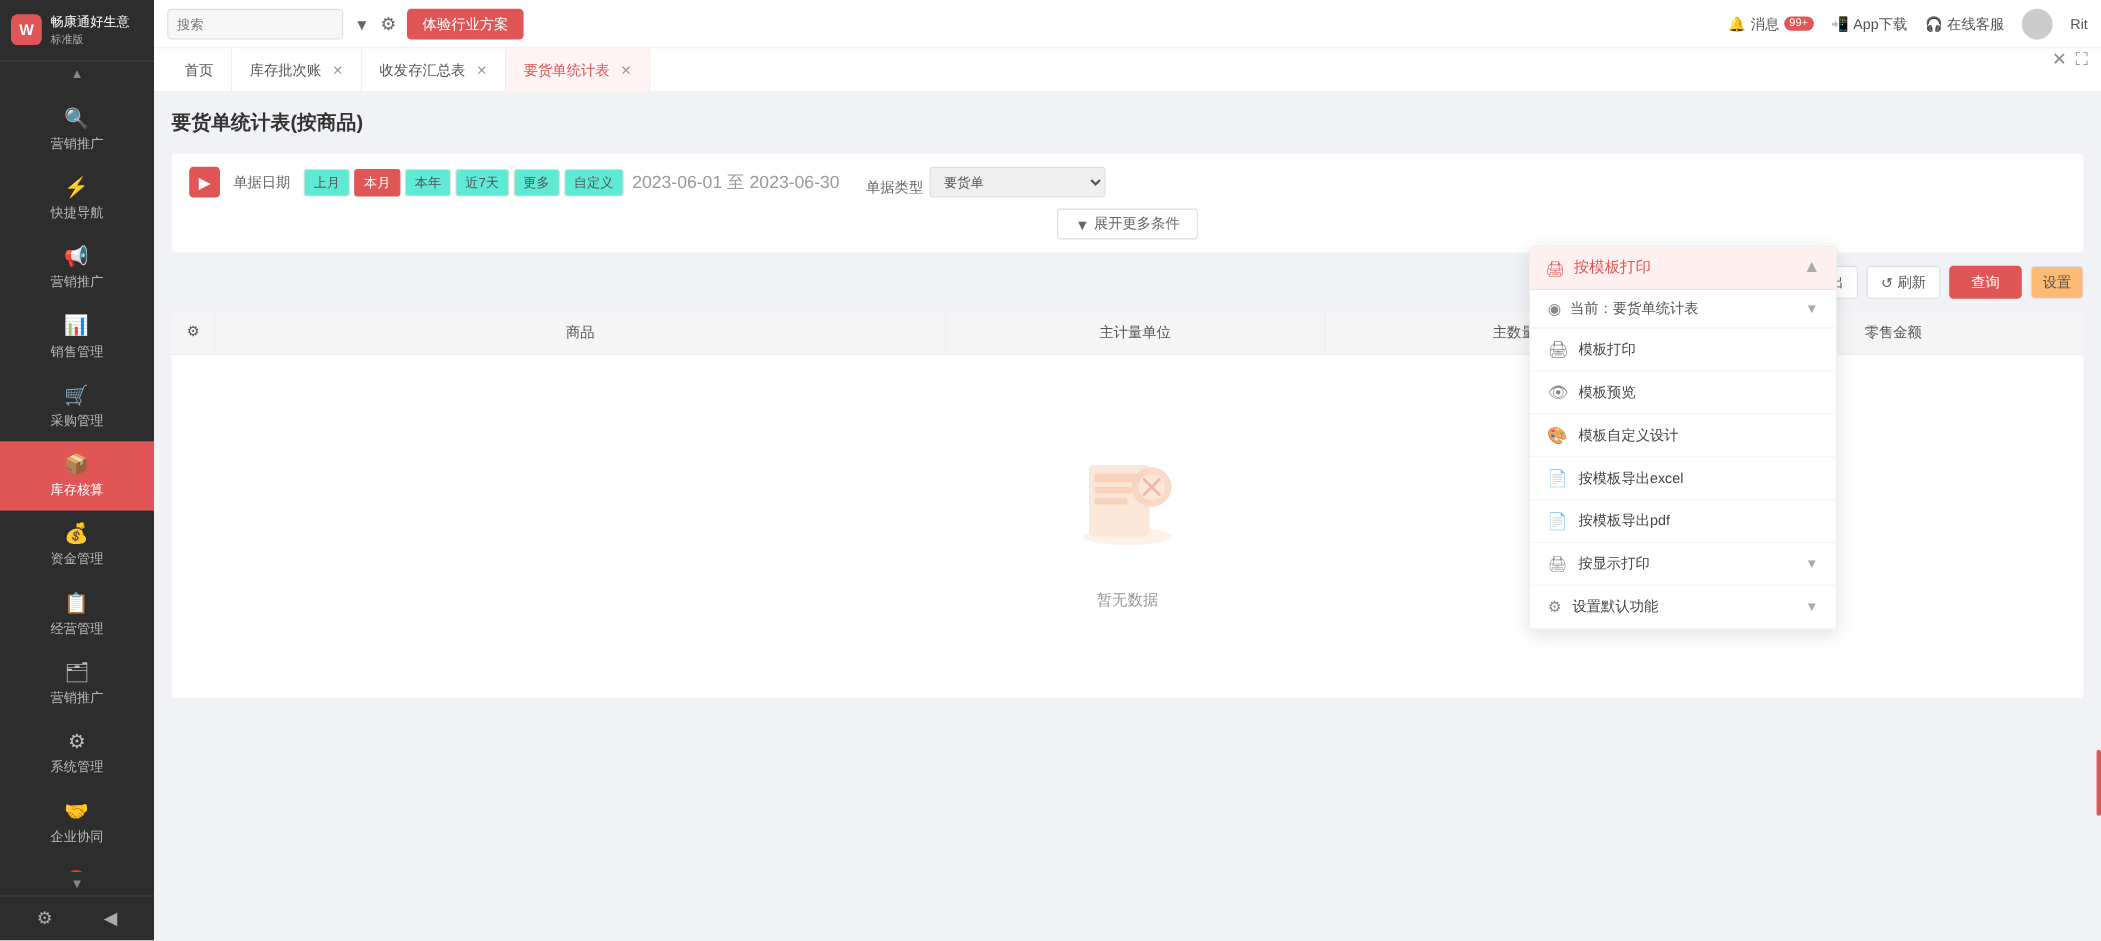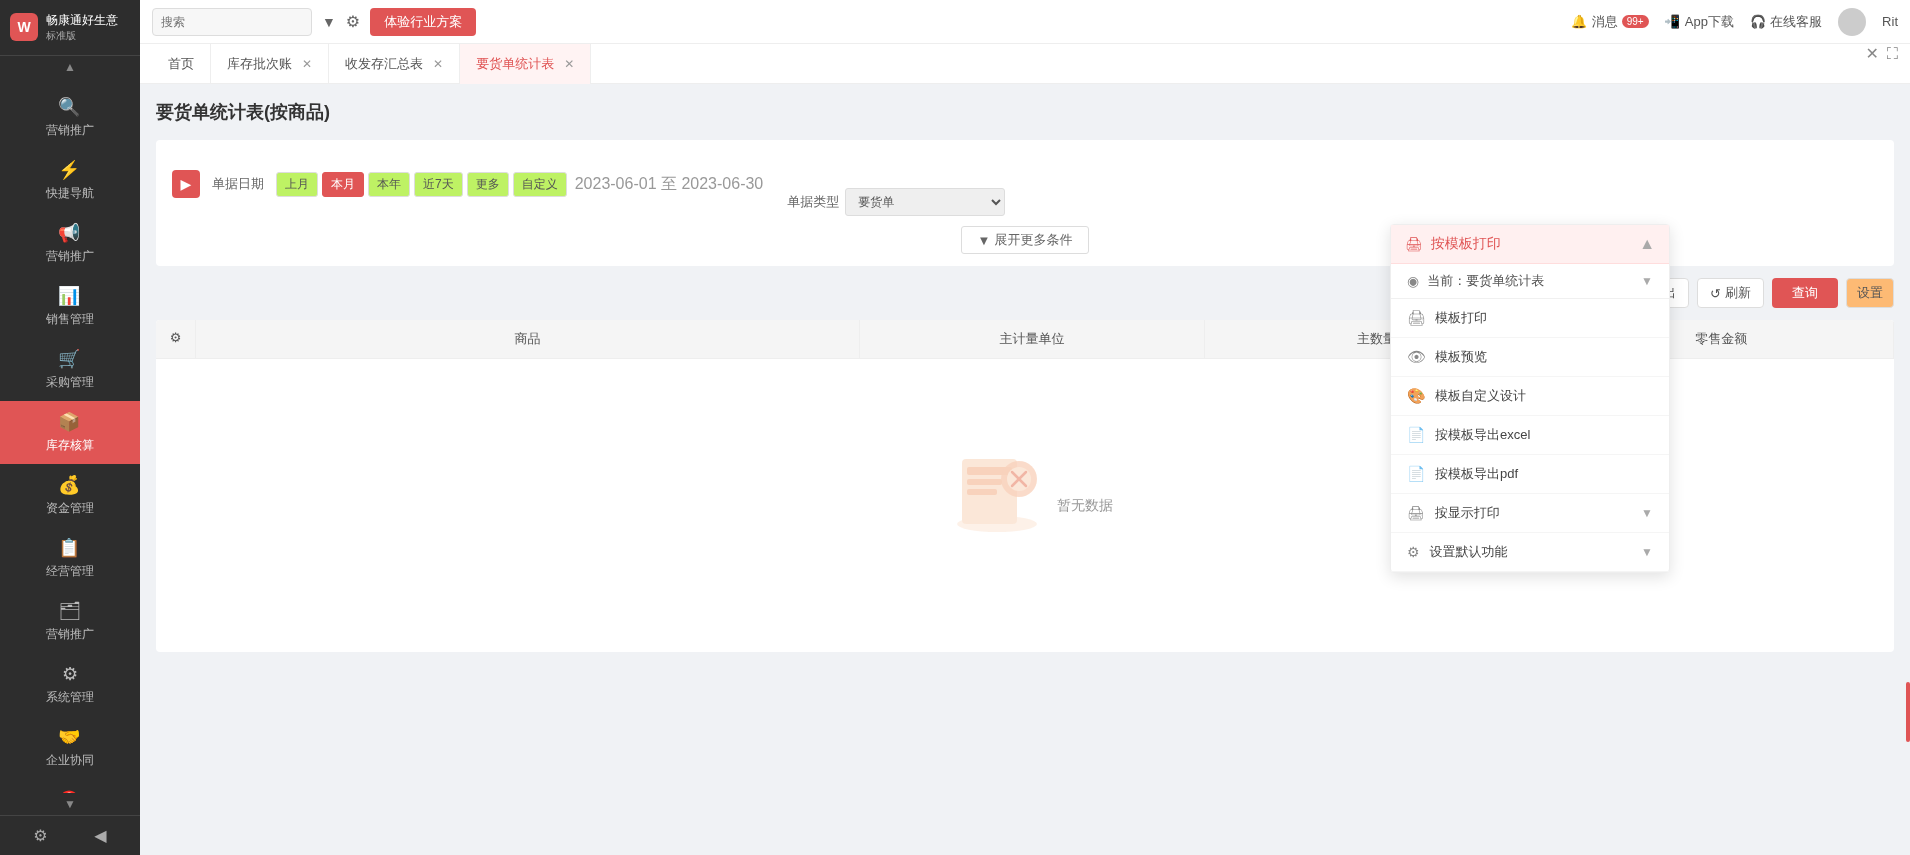--- a/index.html
+++ b/index.html
@@ -49,46 +49,46 @@
 
     
     .page-title { font-size: 18px; font-weight: 600; color: #333; margin-bottom: 16px; }
 
     
     .filter-bar { background: #fff; border-radius: 4px; padding: 12px 16px; margin-bottom: 12px; }
     .filter-row { display: flex; align-items: center; gap: 12px; flex-wrap: wrap; }
     .filter-expand-btn { background: #e05555; color: #fff; border: none; border-radius: 4px; width: 28px; height: 28px; cursor: pointer; display: flex; align-items: center; justify-content: center; font-size: 14px; flex-shrink: 0; }
     .filter-label { color: #666; font-size: 13px; white-space: nowrap; }
     .date-period-btns { display: flex; gap: 4px; align-items: center; }
-    .period-btn { padding: 3px 8px; border: 1px solid #ddd; border-radius: 3px; font-size: 12px; cursor: pointer; color: #555; background: #bef264; }
+    .period-btn { padding: 3px 8px; border: 1px solid #ddd; border-radius: 3px; font-size: 12px; cursor: pointer; color: #555; background: #5eead4; }
     .period-btn.active { background: #e05555; color: #fff; border-color: #e05555; }
     .period-date-range { font-size: 16px; color: #999; margin-left: 4px; }
     .filter-divider { color: #ddd; }
-    .filter-type-select { display: flex; align-items: center; gap: 6px; margin-top: 36px; }
+    .filter-type-select { display: flex; align-items: flex-end; gap: 6px; }
     .filter-select { height: 28px; border: 1px solid #ddd; border-radius: 3px; padding: 0 8px; font-size: 12px; color: #555; min-width: 160px; }
     .filter-more-row { display: flex; justify-content: center; margin-top: 10px; }
     .expand-more-btn { display: flex; align-items: center; gap: 4px; color: #666; font-size: 13px; cursor: pointer; padding: 4px 16px; border: 1px solid #ddd; border-radius: 3px; background: #fff; }
 
     
     .toolbar { display: flex; align-items: center; gap: 8px; margin-bottom: 12px; }
     .toolbar-right { margin-left: auto; display: flex; align-items: center; gap: 8px; }
     .print-btn { display: flex; align-items: center; gap: 4px; padding: 5px 12px; border: 1px solid #e05555; border-radius: 4px; color: #e05555; background: #fff; cursor: pointer; font-size: 13px; }
     .print-btn-arrow { color: #e05555; font-size: 12px; }
     .export-btn { display: flex; align-items: center; gap: 4px; padding: 5px 12px; border: 1px solid #ddd; border-radius: 4px; color: #555; background: #fff; cursor: pointer; font-size: 13px; }
     .refresh-btn { display: flex; align-items: center; gap: 4px; padding: 5px 12px; border: 1px solid #ddd; border-radius: 4px; color: #555; background: #fff; cursor: pointer; font-size: 13px; }
     .query-btn { background: #e05555; color: #fff; border: none; border-radius: 4px; padding: 6px 20px; font-size: 13px; cursor: pointer; }
     .settings-btn2 { border: 1px solid #ddd; border-radius: 4px; padding: 5px 10px; cursor: pointer; background: #fdba74; color: #555; font-size: 13px; }
 
     
     .table-container { background: #fff; border-radius: 4px; overflow: hidden; }
     .table-header { display: flex; background: #f5f5f5; border-bottom: 1px solid #eee; }
     .th { padding: 10px 12px; font-size: 13px; color: #555; font-weight: 500; flex: 1; text-align: center; border-right: 1px solid #eee; }
     .th:first-child { flex: 0 0 40px; }
     .th:nth-child(2) { flex: 2; }
-    .table-empty { display: flex; flex-direction: row; align-items: center; justify-content: center; padding: 80px 20px; }
+    .table-empty { display: flex; flex-direction: column; align-items: center; justify-content: center; padding: 80px 20px; }
     .empty-icon { font-size: 80px; margin-bottom: 12px; opacity: 0.5; }
     .empty-text { color: #999; font-size: 14px; }
     .print-dropdown { position: absolute; top: 140px; right: 240px; background: #fff; border: 1px solid #eee; border-radius: 4px; box-shadow: 0 4px 16px rgba(0,0,0,0.12); z-index: 1000; width: 280px; }
     .dropdown-header { display: flex; align-items: center; justify-content: space-between; padding: 10px 14px; background: #fff0f0; border-bottom: 1px solid #fdd; }
     .dropdown-header-left { display: flex; align-items: center; gap: 8px; color: #e05555; font-size: 14px; font-weight: 500; }
     .dropdown-header-right { color: #aaa; cursor: pointer; font-size: 16px; }
     .dropdown-item { display: flex; align-items: center; gap: 10px; padding: 10px 16px; cursor: pointer; color: #444; font-size: 13px; border-bottom: 1px solid #f5f5f5; }
     .dropdown-item-icon { color: #888; font-size: 15px; width: 18px; }
     .dropdown-item-arrow { margin-left: auto; color: #aaa; font-size: 12px; }
     .dropdown-sub-header { display: flex; align-items: center; justify-content: space-between; padding: 10px 16px; cursor: pointer; color: #444; font-size: 13px; border-bottom: 1px solid #f5f5f5; }

